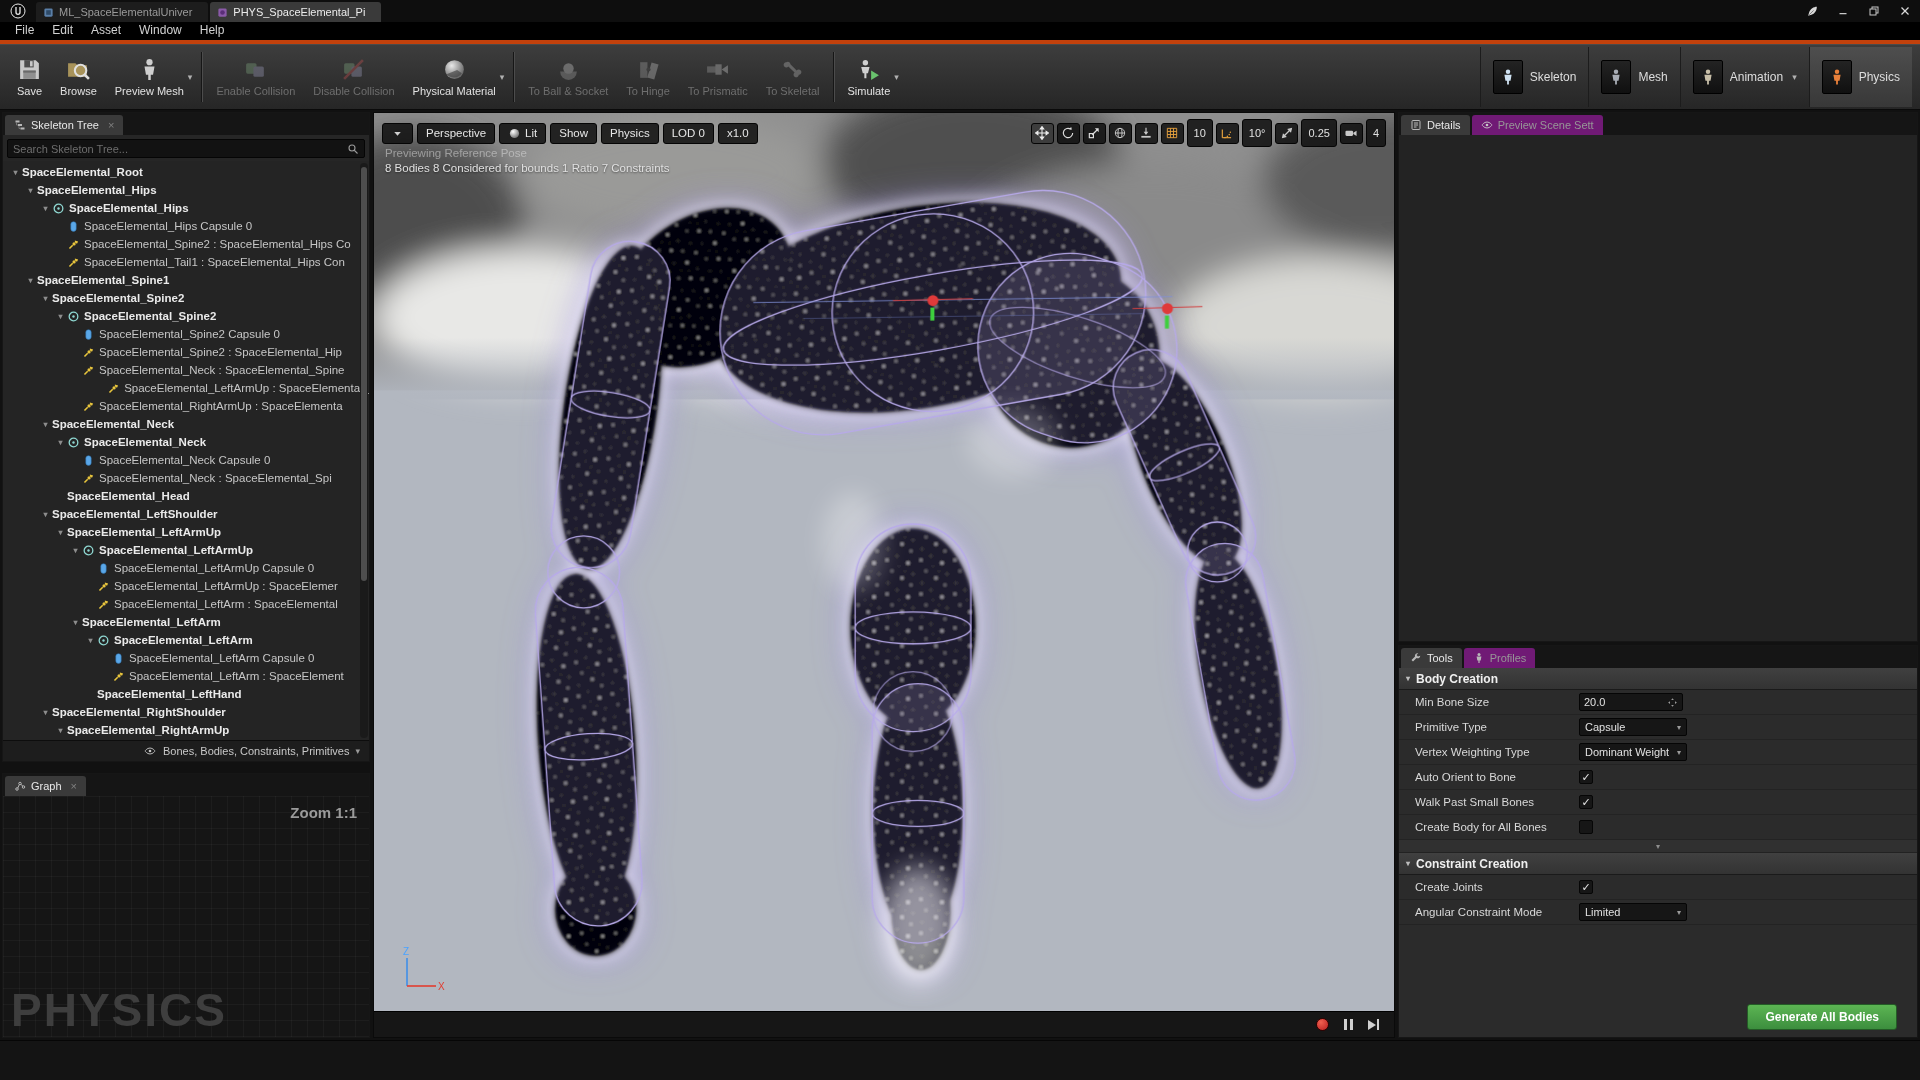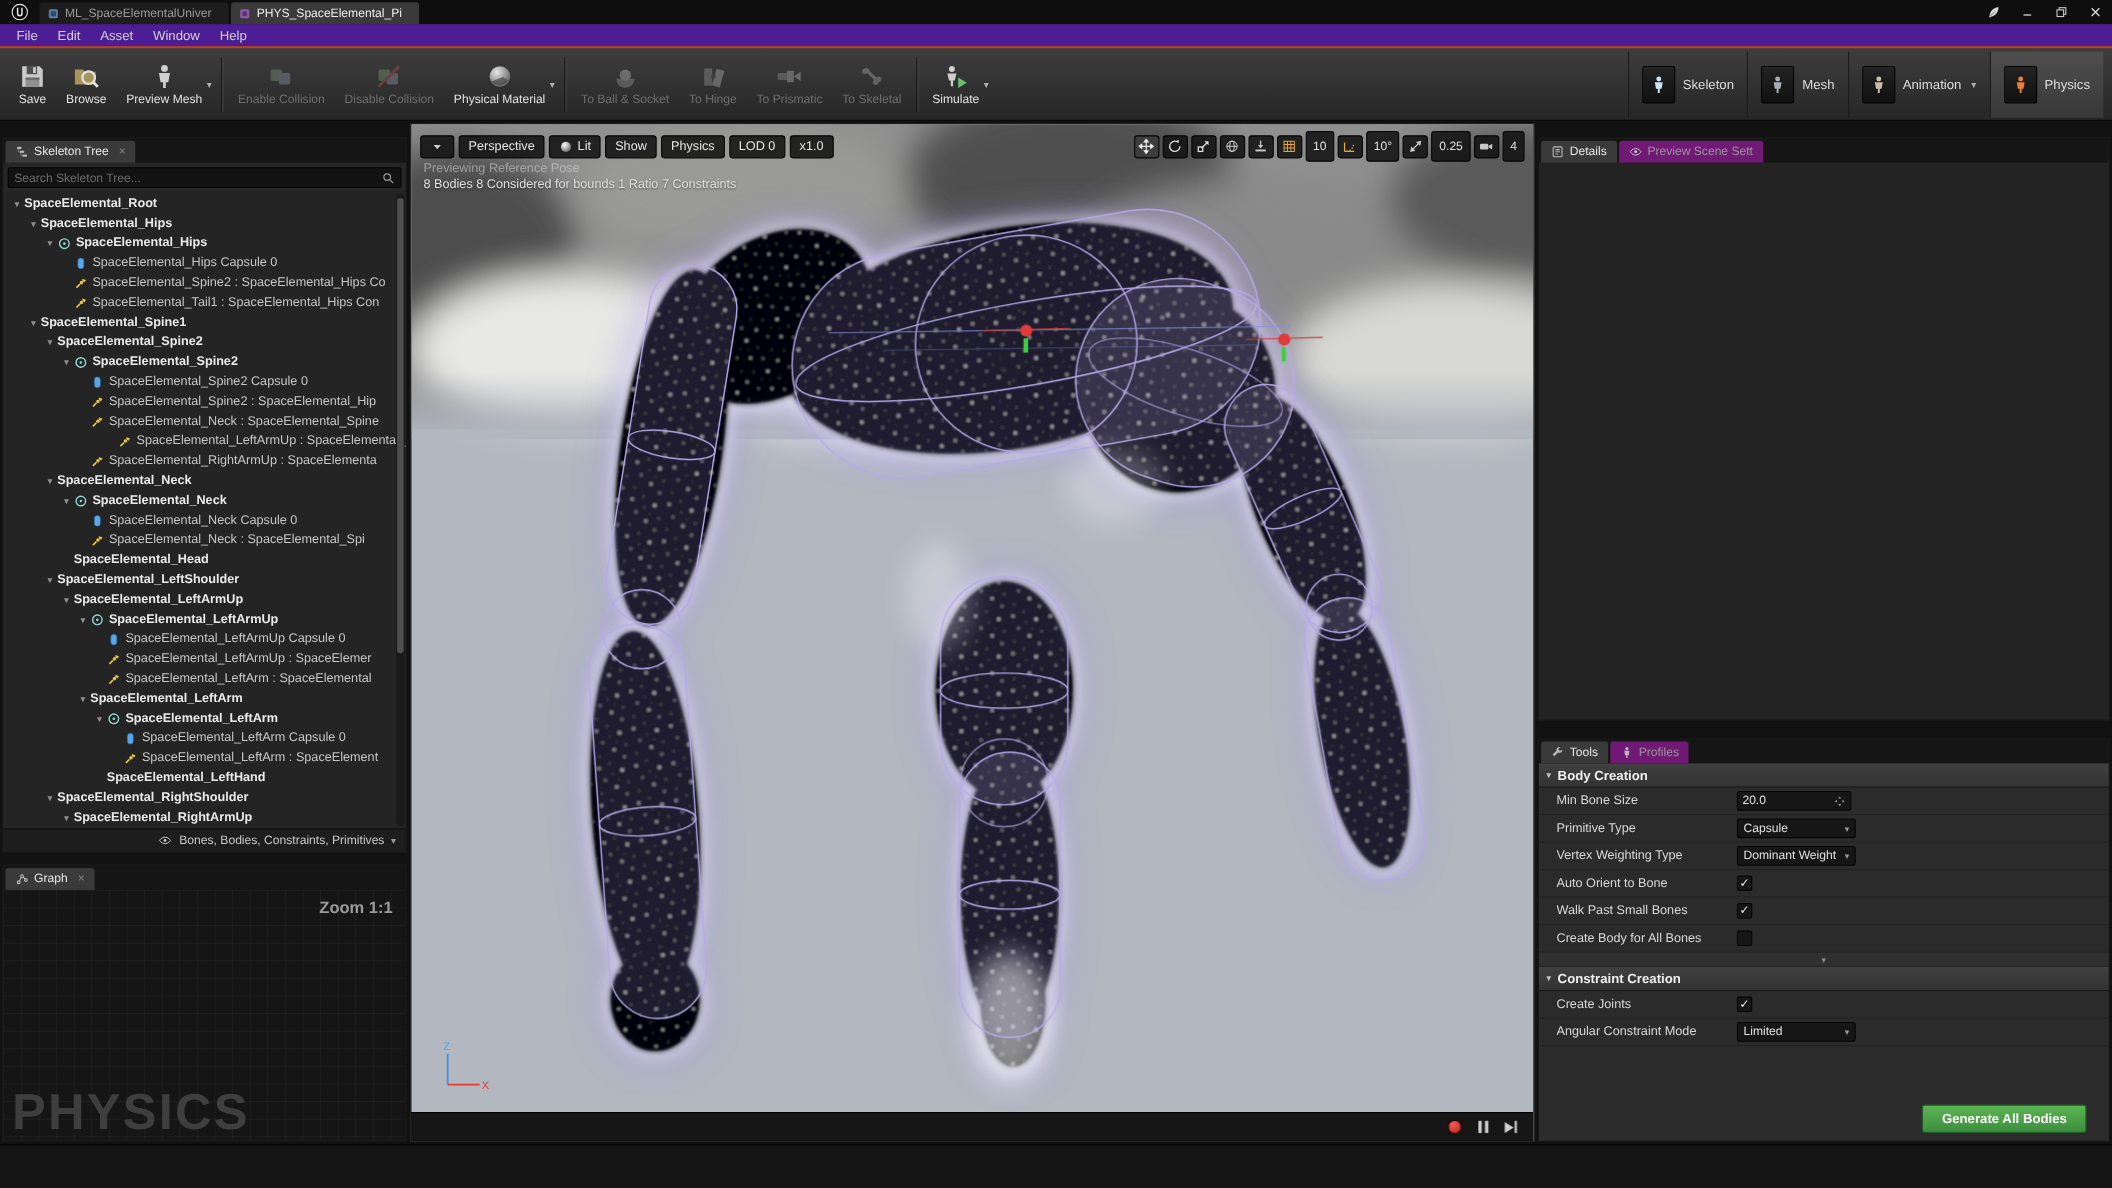--- a/index.html
+++ b/index.html
@@ -16,21 +16,21 @@
              color:#9a9a9a; background:#1d1d1d; border-radius:3px 3px 0 0; margin-right:2px; }
   .doc-tab.active { background:#3a3a3a; color:#ececec; }
   .doc-tab .icon { width:11px; height:11px; }
   .titlebar-right { margin-left:auto; display:flex; align-items:center; }
   .tb-tool { width:30px; height:100%; display:flex; align-items:center; justify-content:center; }
   .tb-tool .icon { width:13px; height:13px; }
   .win-btn { width:31px; height:100%; display:flex; align-items:center; justify-content:center; }
   .win-btn .icon { width:12px; height:12px; }
 
   
-  .menubar { height:22px; background:#4c1d95; border-bottom:2px solid #c2410c; display:flex; align-items:flex-end; padding-left:6px; flex:none; }
+  .menubar { height:22px; background:#000000; border-bottom:4px solid #c2410c; display:flex; align-items:flex-end; padding-left:6px; flex:none; }
   .menu-item { padding:3px 9px; font-size:12px; color:#d2d2d2; cursor:default; }
 
   
   .toolbar { height:66px; background:linear-gradient(#3d3d3d,#262626); border-top:1px solid #4a4a4a;
              border-bottom:1px solid #0a0a0a; display:flex; align-items:stretch; padding:2px 8px; flex:none; }
   .tb-btn { display:flex; flex-direction:column; align-items:center; justify-content:center; gap:3px;
             padding:3px 9px; color:#e2e2e2; font-size:11px; border-radius:3px; }
   .tb-btn .ticon { width:25px; height:25px; }
   .tb-btn.disabled { color:#6e6e6e; }
   .tb-btn.disabled .ticon { opacity:0.38; }
@@ -42,21 +42,21 @@
   .mode-btn.active { background:linear-gradient(#4e4e4e,#383838); }
   .mode-btn .micon { width:30px; height:34px; background:linear-gradient(#232323,#101010); border:1px solid #000;
                      border-radius:2px; padding:4px 5px; }
   .mode-btn .micon svg { width:100%; height:100%; }
   .mode-caret { font-size:9px; color:#b0b0b0; margin-left:2px; }
 
   
   .main { flex:1; display:flex; gap:3px; background:#111; padding:2px; min-height:0; }
   .left-col { width:368px; display:flex; flex-direction:column; min-height:0; flex:none; }
   .right-col { width:520px; display:flex; flex-direction:column; min-height:0; flex:none; gap:3px; }
-  .panel { background:#262626; border:1px solid #161616; display:flex; flex-direction:column; min-height:0;margin-top:13px; }
+  .panel { background:#262626; border:1px solid #161616; display:flex; flex-direction:column; min-height:0; }
 
   .tabstrip { height:22px; background:#151515; display:flex; align-items:flex-end; padding-left:2px; gap:2px; flex:none; }
   .ptab { display:flex; align-items:center; gap:5px; height:20px; padding:0 9px; font-size:11px; color:#979797;
           background:#701a75; border-radius:3px 3px 0 0; }
   .ptab.active { background:#3a3a3a; color:#e8e8e8; }
   .ptab .picon { width:12px; height:12px; }
   .ptab .close { color:#808080; font-size:11px; margin-left:4px; }
 
   
   .skeleton-panel { height:650px; flex:none; }

